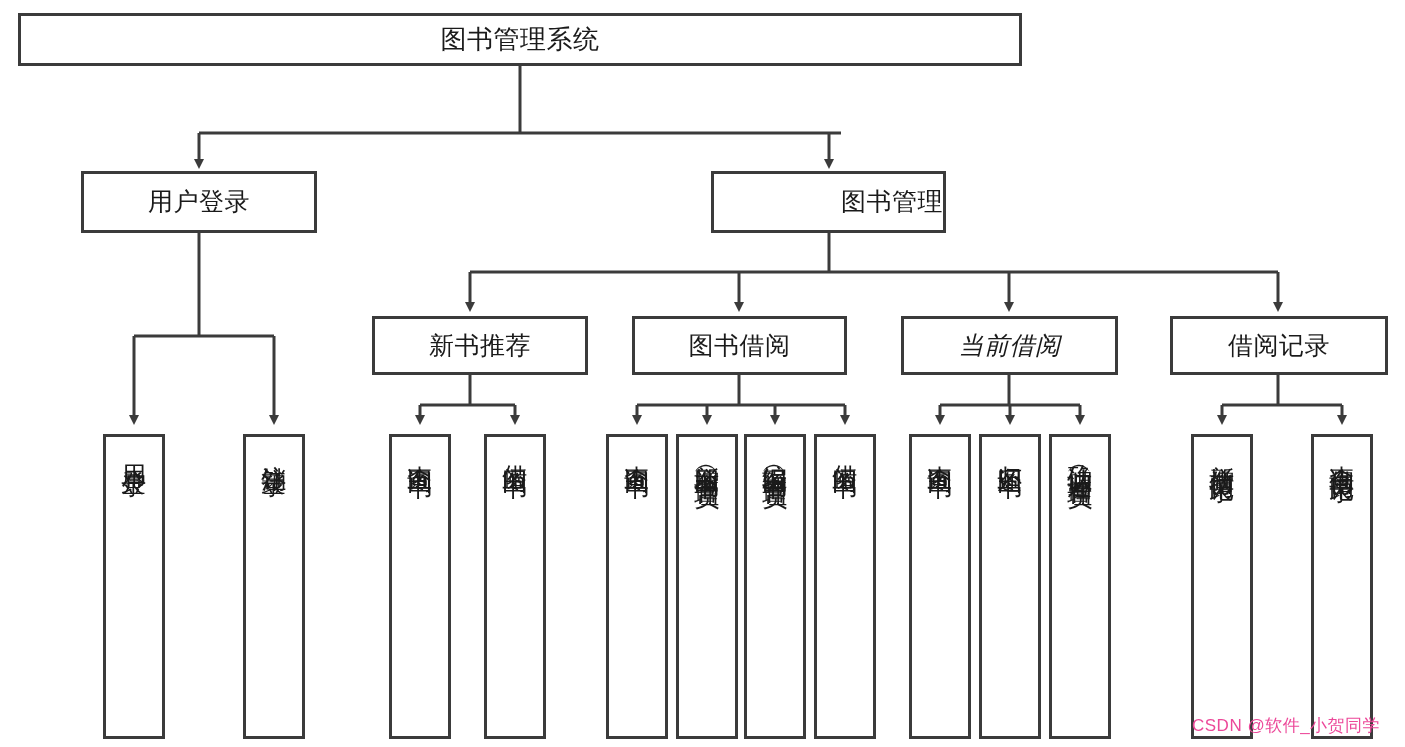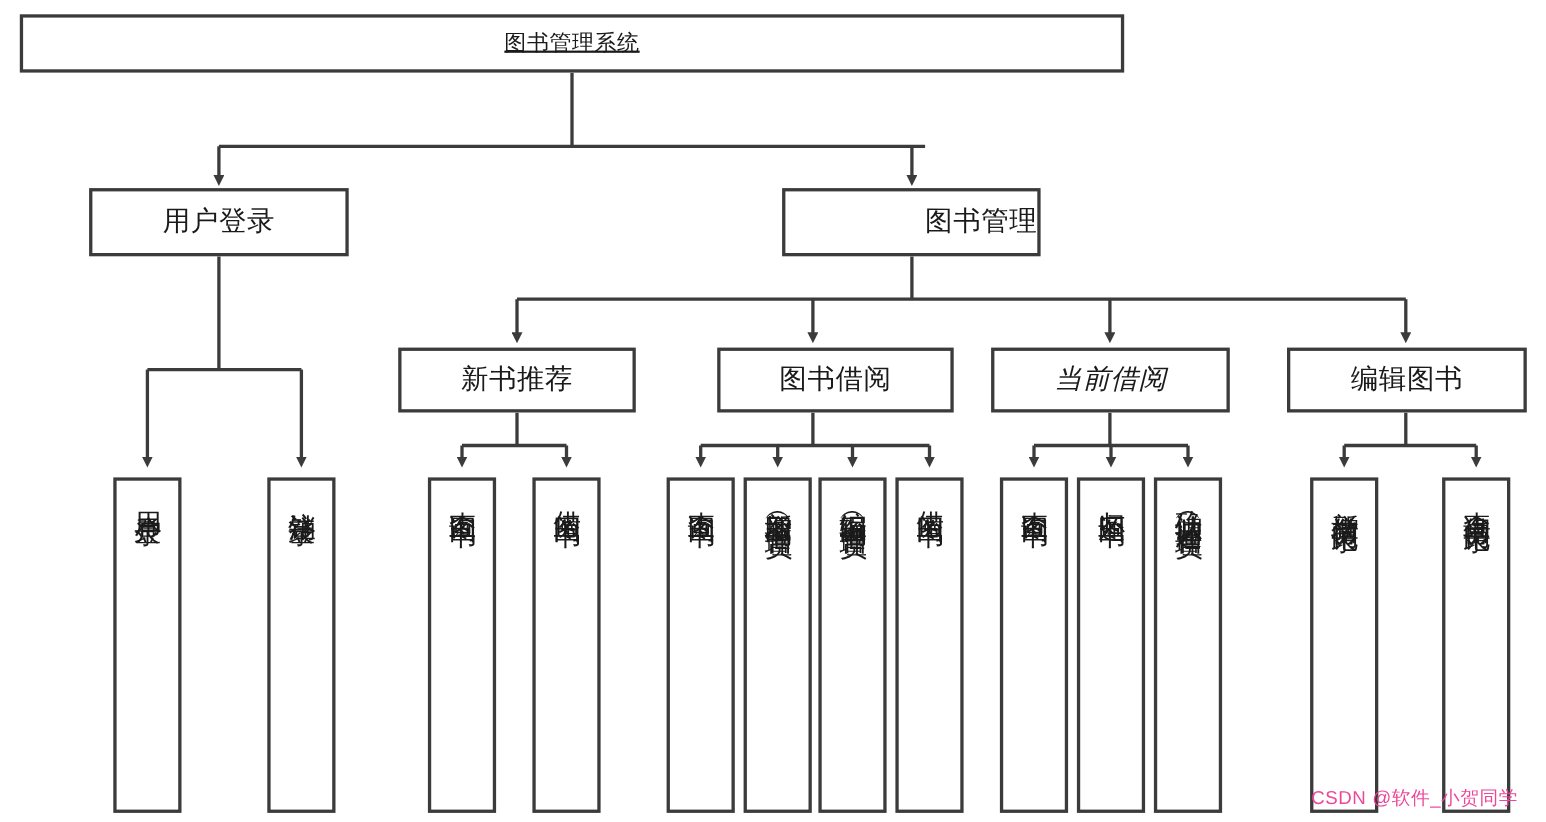--- a/index.html
+++ b/index.html
@@ -28,21 +28,21 @@
   }
   .node .label{
     display:block;
     text-align:center;
     line-height:1.18;
     letter-spacing:0.5px;
     white-space:nowrap;
   }
   
   .node.h .label{font-size:25px;}
-  .node.root .label{font-size:20px;text-decoration:underline;}
+  .node.root .label{font-size:26px;}
 
   
   .node.v{align-items:flex-start;padding-top:8px;}
   .node.v .label{
     writing-mode:vertical-rl;
     text-orientation:upright;
     font-size:25px;
     line-height:1.05;
     letter-spacing:3px;
     white-space:nowrap;
@@ -117,31 +117,31 @@
     <span class="label">图书管理系统</span>
   </div>
 
   <div class="node h" style="left:81px;top:171px;width:236px;height:62px;">
     <span class="label">用户登录</span>
   </div>
   <div class="node h" style="left:711px;top:171px;width:235px;height:62px;justify-content:flex-end;">
     <span class="label">图书管理</span>
   </div>
 
-  <div class="node h" style="left:362px;top:316px;width:216px;height:59px;">
+  <div class="node h" style="left:372px;top:316px;width:216px;height:59px;">
     <span class="label">新书推荐</span>
   </div>
-  <div class="node h" style="left:632px;top:316px;width:215px;height:59px;margin-left:20px;">
+  <div class="node h" style="left:632px;top:316px;width:215px;height:59px;">
     <span class="label">图书借阅</span>
   </div>
   <div class="node h" style="left:901px;top:316px;width:217px;height:59px;font-style:italic;">
     <span class="label">当前借阅</span>
   </div>
   <div class="node h" style="left:1170px;top:316px;width:218px;height:59px;">
-    <span class="label">编辑图书</span>
+    <span class="label">借阅记录</span>
   </div>
 
   <div class="node v" style="left:103px;top:434px;width:62px;height:305px;">
     <span class="label">用户登录</span>
   </div>
   <div class="node v" style="left:243px;top:434px;width:62px;height:305px;">
     <span class="label">注销登录</span>
   </div>
 
   <div class="node v" style="left:389px;top:434px;width:62px;height:305px;">

